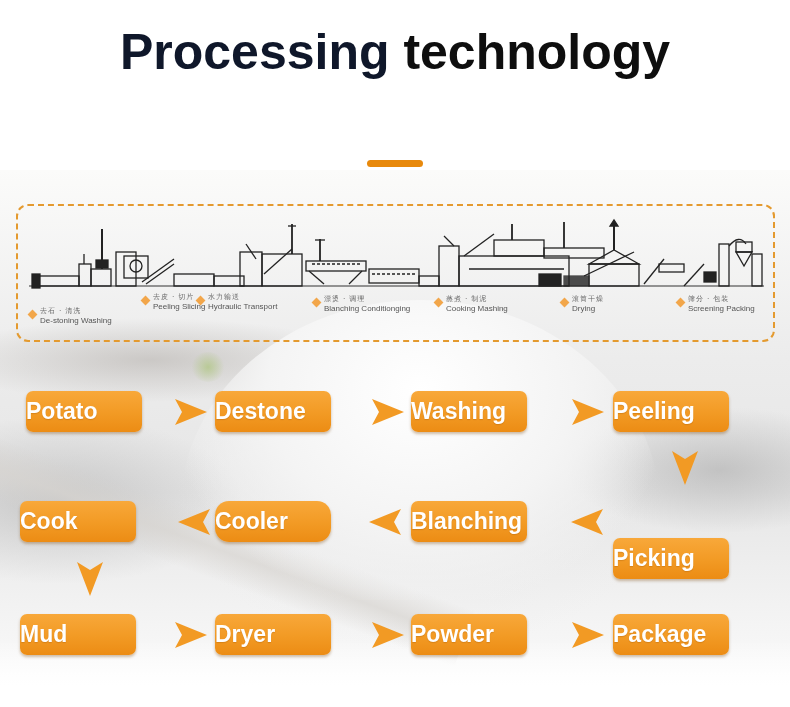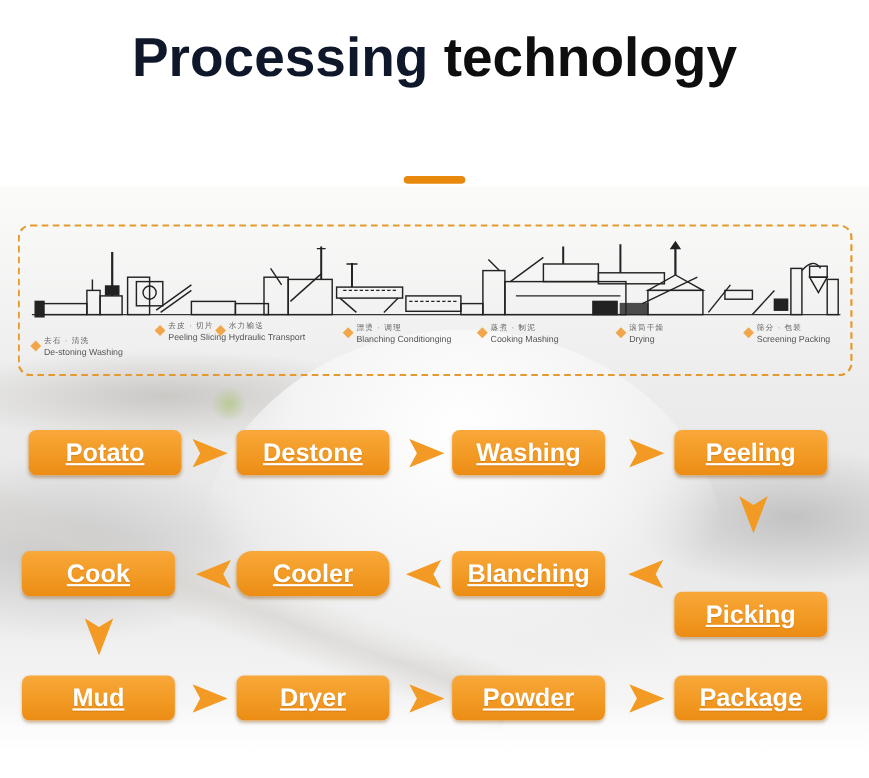--- a/index.html
+++ b/index.html
@@ -35,25 +35,25 @@
 
     
     .panel { position: absolute; left: 16px; top: 204px; width: 759px; height: 138px;
       border: 2.5px dashed #e49a2f; border-radius: 12px; }
     .panel svg.machines { position: absolute; left: 6px; top: 8px; }
     .stage { position: absolute; font-size: 8px; color: #555; white-space: nowrap; line-height: 10px; }
     .stage .dia { position: absolute; left: -11px; top: 5px; width: 7px; height: 7px; background: #f2a64a; transform: rotate(45deg); }
     .stage .cn { color: #666; font-size: 7px; letter-spacing: 1px; }
 
     
-    .node { position: absolute; width: 139px; height: 41px; border-radius: 7px;
+    .node { position: absolute; width: 116px; height: 41px; border-radius: 7px;
       background: linear-gradient(180deg, #f8a83a 0%, #f29a24 55%, #ec8c14 100%);
       box-shadow: 0 2px 3px rgba(120,70,10,0.35);
-      color: #fff; font-weight: 700; font-size: 23px; text-align: center; line-height: 41px;
-      text-shadow: 0 1px 1px rgba(140,70,0,0.25); cursor: pointer; text-decoration: underline; }
+      color: #fff; font-weight: 700; font-size: 23px; text-align: left; line-height: 41px;
+      text-shadow: 0 1px 1px rgba(140,70,0,0.25); cursor: pointer; }
     .arrow { position: absolute; width: 0; height: 0; }
     .arrow svg { display: block; }
   </style>
 </head>
 <body>
 
 <div class="bg">
   <div class="haze"></div>
   <div class="plank"></div>
   <div class="mound"></div>

